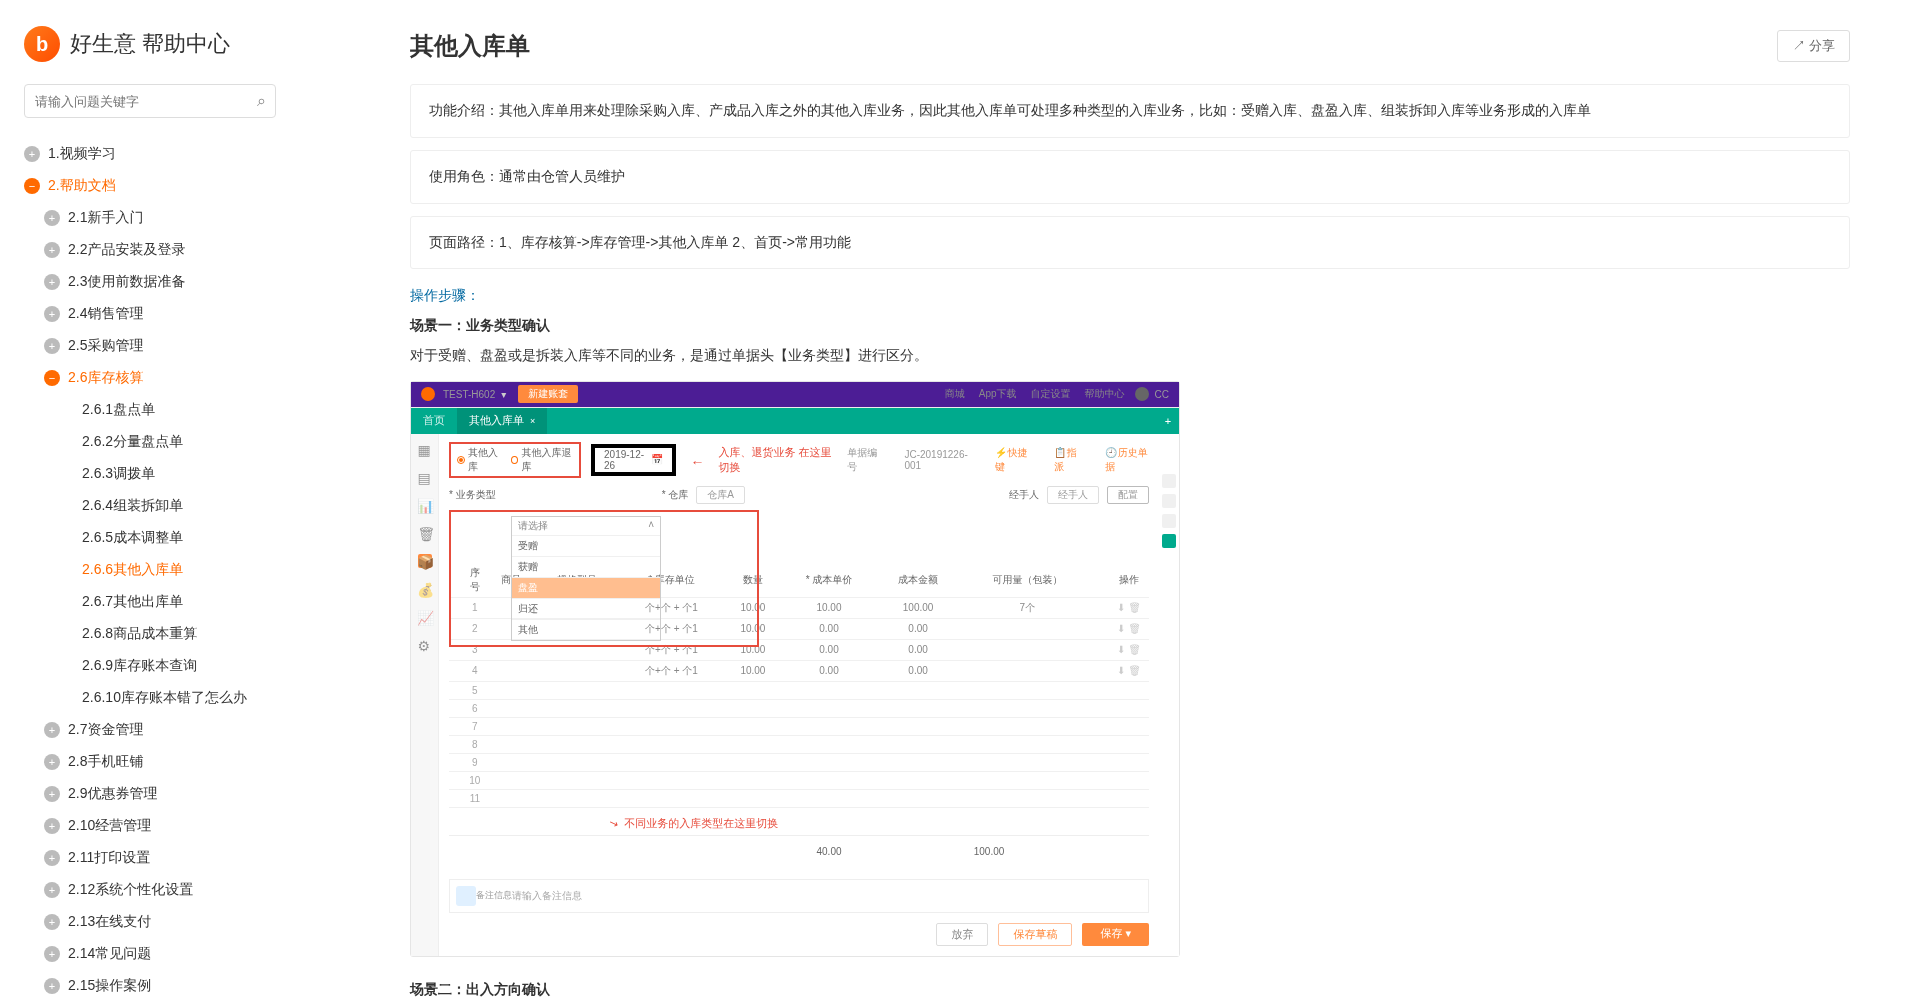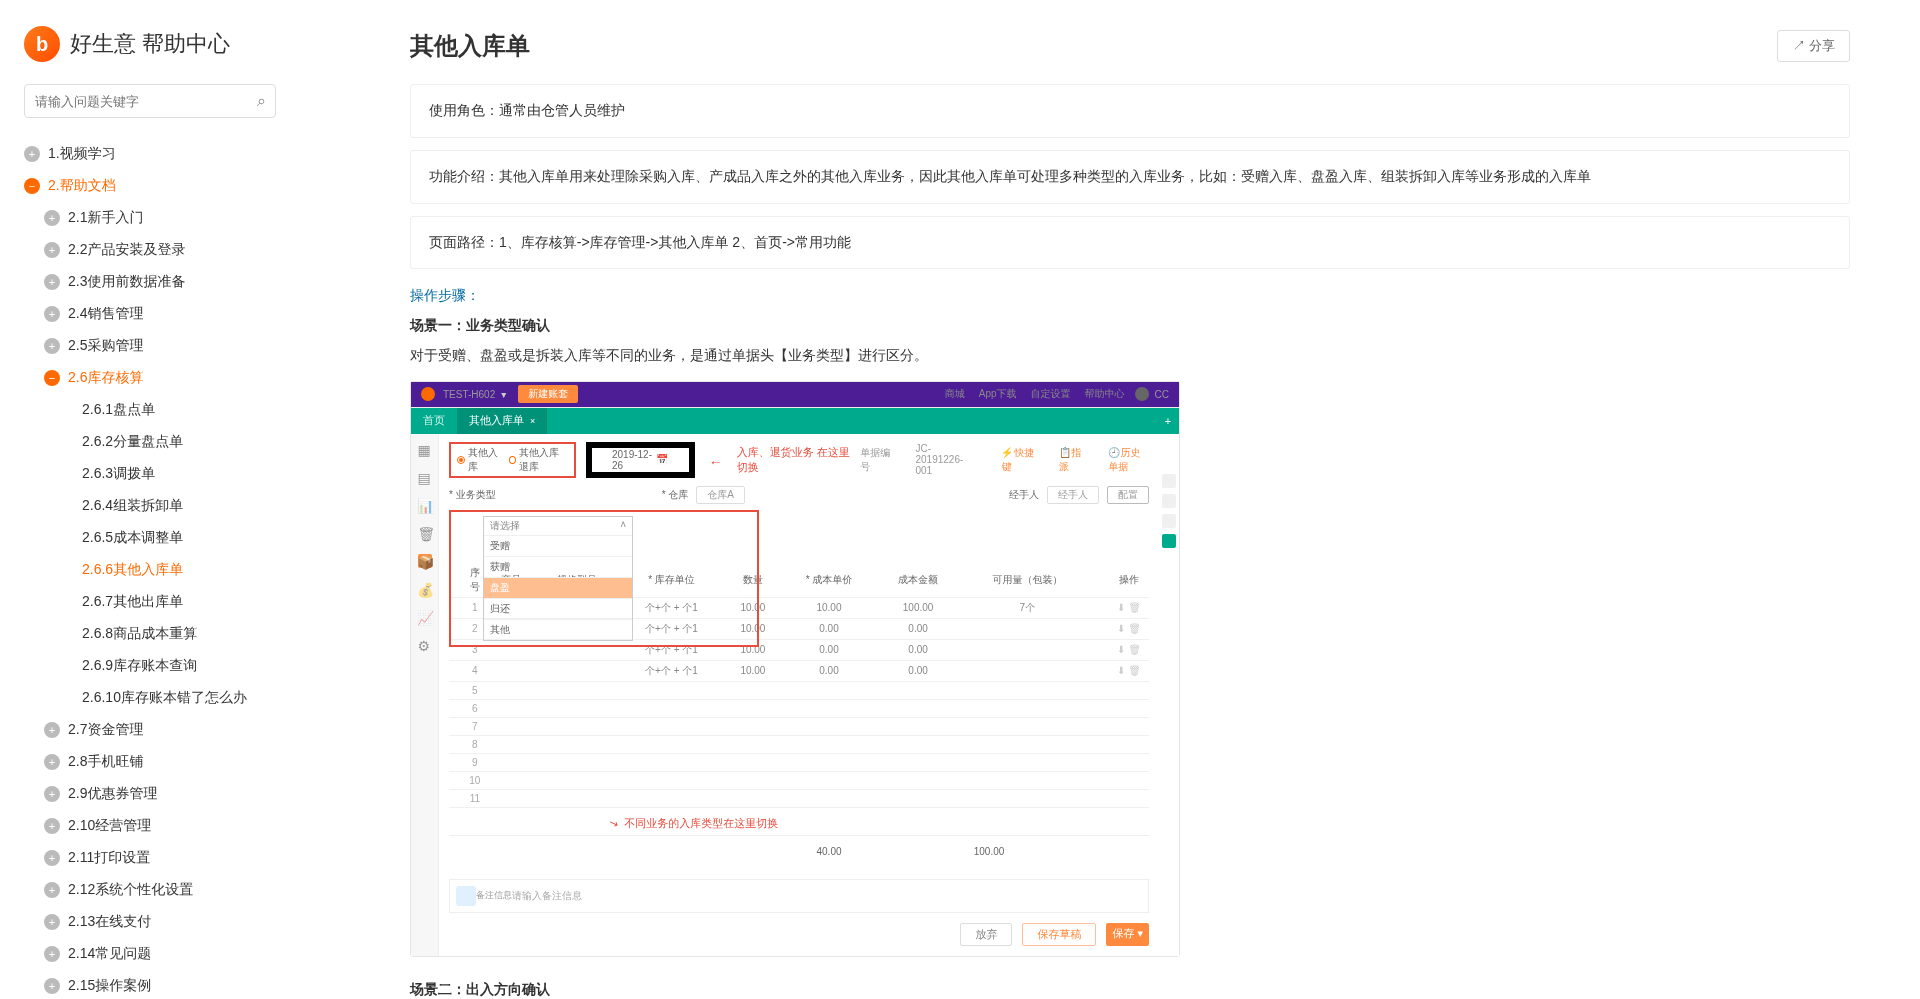--- a/index.html
+++ b/index.html
@@ -46,48 +46,48 @@
 .shot-body{display:flex}
 .shot-left{width:28px;background:#f7f7f7;border-right:1px solid #eee;display:flex;flex-direction:column;align-items:center;padding-top:8px;gap:14px}
 .shot-left .li{width:14px;height:14px;opacity:.5}
 .shot-left .li.on{background:#ff8a3d;opacity:1;border-radius:2px}
 .shot-content{flex:1;padding:8px 10px 10px;font-size:10px;color:#666;position:relative}
 .shot-row1{display:flex;align-items:center;gap:10px;position:relative}
 .radio-box{border:2px solid #e74c3c;padding:2px 6px;display:flex;align-items:center;gap:10px;font-size:10px}
 .radio-box .r{display:inline-flex;align-items:center;gap:3px}
 .radio-box .dot{width:8px;height:8px;border:1px solid #ff6a00;border-radius:50%;display:inline-block}
 .radio-box .dot.on::after{content:"";display:block;width:4px;height:4px;background:#ff6a00;border-radius:50%;margin:1px}
-.date-box{border:6px solid #000000;padding:1px 20px;font-size:10px;display:flex;align-items:center;gap:4px}
+.date-box{border:4px solid #000000;padding:1px 9px;font-size:10px;display:flex;align-items:center;gap:4px}
 .anno-red{color:#e74c3c;font-size:11px}
 .arrow-left-red{color:#e74c3c;font-size:14px;margin:0 4px}
 .shot-row1 .right-meta{margin-left:auto;display:flex;align-items:center;gap:24px;font-size:10px;color:#999}
 .meta-pill{color:#ff8a3d}
 .shot-row2{display:flex;align-items:center;gap:8px;margin-top:8px}
 .form-chip{border:1px solid #ddd;padding:1px 10px;font-size:10px;color:#999;border-radius:2px}
 .big-red-box{border:2px solid #e74c3c;margin-top:6px;padding:4px;width:310px;position:relative}
-.dropdown{border:1px solid #ccc;width:150px;margin-left:28px}
+.dropdown{border:1px solid #ccc;width:150px;margin-left:56px}
 .dropdown .dd-head{padding:2px 6px;color:#888;display:flex;justify-content:space-between}
 .dropdown .dd-item{padding:3px 6px;color:#666;border-top:1px solid #f0f0f0}
 .dropdown .dd-item.sel{background:#ffbe8f;color:#fff}
 .grid-table{width:100%;border-collapse:collapse;margin-top:-84px;margin-left:0}
 .grid-table th,.grid-table td{border-bottom:1px solid #f0f0f0;padding:3px 4px;font-size:10px;color:#888;text-align:center}
 .grid-table th{color:#666;font-weight:normal}
 .grid-table .numcol{width:24px;color:#aaa}
 .grid-table .iconcol{width:40px;color:#ccc}
 .below-anno{color:#e74c3c;font-size:11px;margin:8px 0 4px 160px;display:flex;align-items:center;gap:6px}
 .below-anno::before{content:"↘";color:#e74c3c;transform:rotate(-20deg);display:inline-block}
 .totals-row{display:flex;border-top:1px solid #eee;padding:10px 0;font-size:10px;color:#666}
 .totals-row .tsp{flex:1}
 .totals-row .tv{width:80px;text-align:center}
 .remark-row{display:flex;align-items:center;border:1px solid #eee;padding:6px;margin-top:12px;font-size:10px;color:#aaa}
 .remark-row .ric{width:20px;height:20px;background:#e0f0ff;border-radius:3px}
 .action-row{display:flex;justify-content:flex-end;gap:10px;margin-top:10px}
 .btn-ghost{border:1px solid #ddd;padding:3px 14px;font-size:11px;color:#888;border-radius:2px;background:#fff}
 .btn-ghost.orange{color:#ff8a3d;border-color:#ffbf99}
-.btn-primary{background:#ff8a3d;color:#fff;border:none;padding:3px 6px;font-size:11px;border-radius:2px}
+.btn-primary{background:#ff8a3d;color:#fff;border:none;padding:3px 18px;font-size:11px;border-radius:2px}
 .shot-right-rail{width:20px;background:#fff;display:flex;flex-direction:column;align-items:center;gap:6px;padding-top:40px}
 .shot-right-rail .rp{width:14px;height:14px;background:#f0f0f0;border-radius:2px}
 .shot-right-rail .rp.on{background:#00aa8d}
 </style>
 </head>
 <body>
 
 <div class="layout">
   <aside class="sidebar">
     <div class="logo-row">
@@ -200,24 +200,24 @@
       </ul>
   </aside>
 
   <main class="main">
     <div class="title-row">
       <h1 class="title">其他入库单</h1>
       <button class="share-btn">↗ <span>分享</span></button>
     </div>
 
     <div class="info-block">
+      <span class="lbl">功能介绍：</span><span>其他入库单用来处理除采购入库、产成品入库之外的其他入库业务，因此其他入库单可处理多种类型的入库业务，比如：受赠入库、盘盈入库、组装拆卸入库等业务形成的入库单</span>
+    </div>
+    <div class="info-block">
       <span class="lbl">使用角色：</span><span>通常由仓管人员维护</span>
-    </div>
-    <div class="info-block">
-      <span class="lbl">功能介绍：</span><span>其他入库单用来处理除采购入库、产成品入库之外的其他入库业务，因此其他入库单可处理多种类型的入库业务，比如：受赠入库、盘盈入库、组装拆卸入库等业务形成的入库单</span>
     </div>
     <div class="info-block">
       <span class="lbl">页面路径：</span><span>1、库存核算-&gt;库存管理-&gt;其他入库单 2、首页-&gt;常用功能</span>
     </div>
 
     <div class="section-label">操作步骤：</div>
     <div class="scene-title">场景一：业务类型确认</div>
     <div class="para">对于受赠、盘盈或是拆装入库等不同的业务，是通过单据头【业务类型】进行区分。</div>
 
     <div class="shot-wrap">

